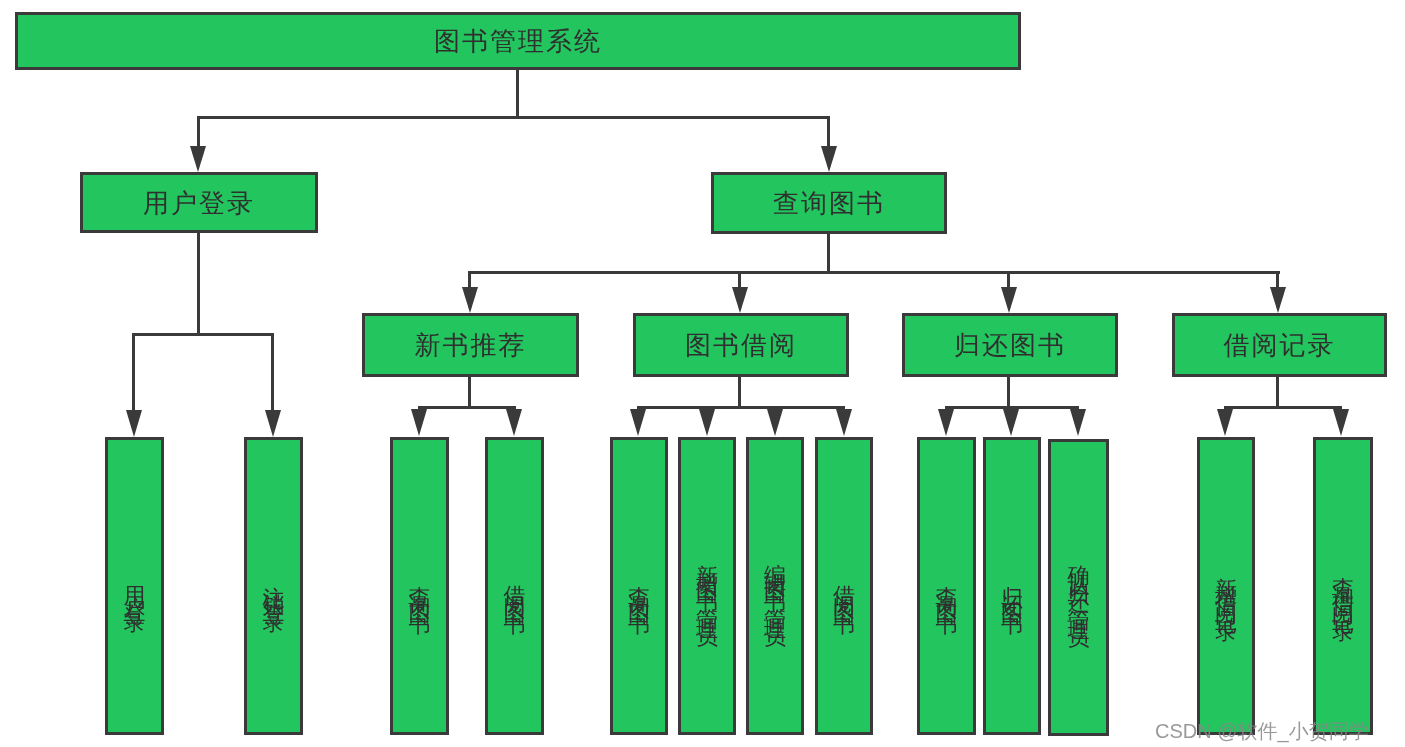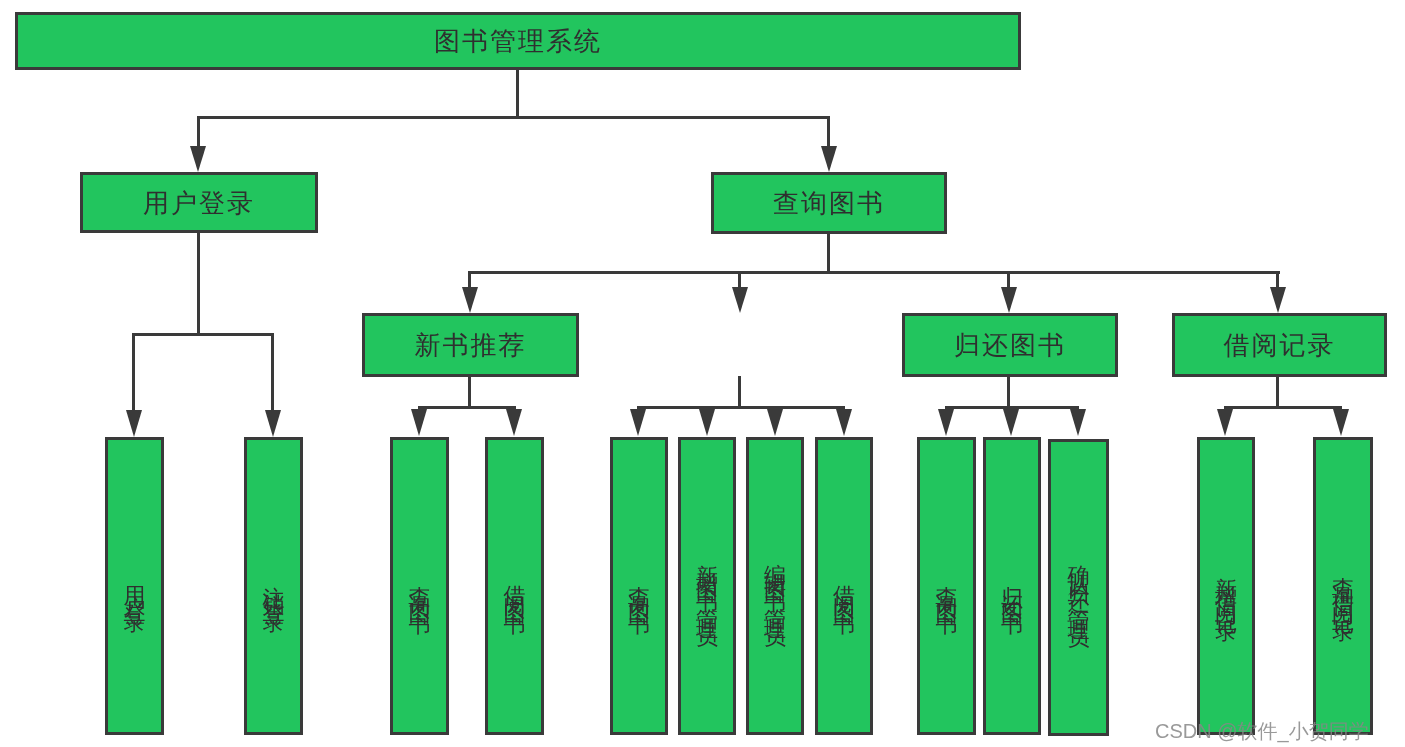--- a/index.html
+++ b/index.html
@@ -114,20 +114,23 @@
   <div class="node hnode" style="left:80px;top:172px;width:238px;height:61px">
     <span>用户登录</span>
   </div>
   <div class="node hnode" style="left:711px;top:172px;width:236px;height:62px">
     <span>查询图书</span>
   </div>
 
   <div class="node hnode" style="left:362px;top:313px;width:217px;height:64px">
     <span>新书推荐</span>
   </div>
+  <div class="node hnode" style="left:633px;top:313px;width:216px;height:64px">
+    <span>图书借阅</span>
+  </div>
   <div class="node hnode" style="left:902px;top:313px;width:216px;height:64px">
     <span>归还图书</span>
   </div>
   <div class="node hnode" style="left:1172px;top:313px;width:215px;height:64px">
     <span>借阅记录</span>
   </div>
 
   <div class="node vnode" style="left:105px;top:437px;width:59px;height:298px">
     <span>用户登录</span>
   </div>

